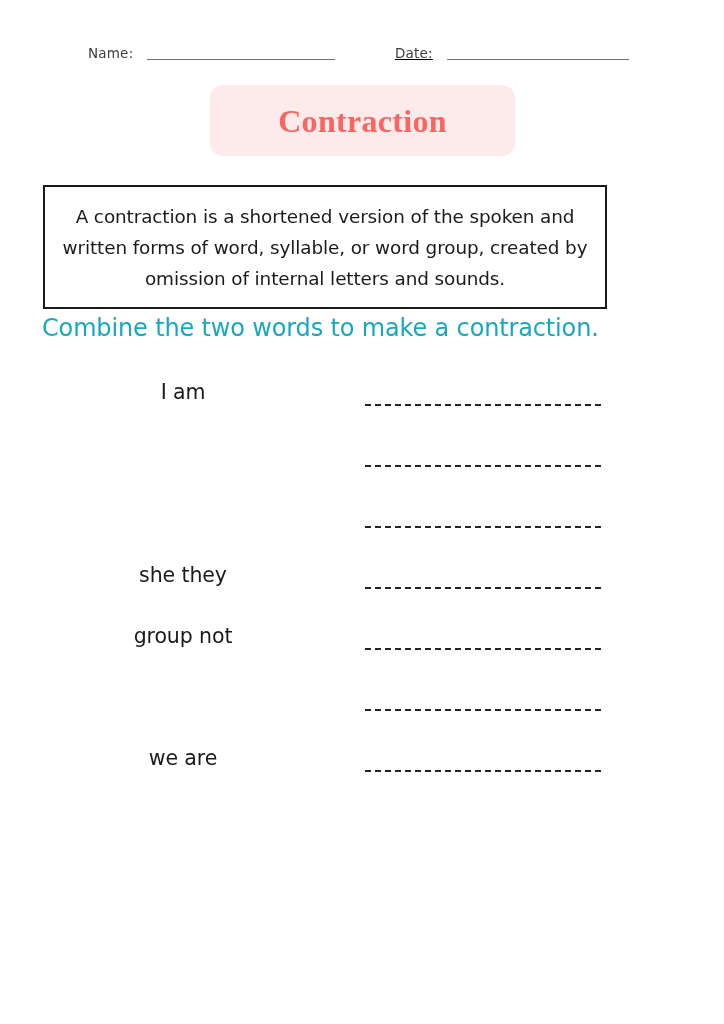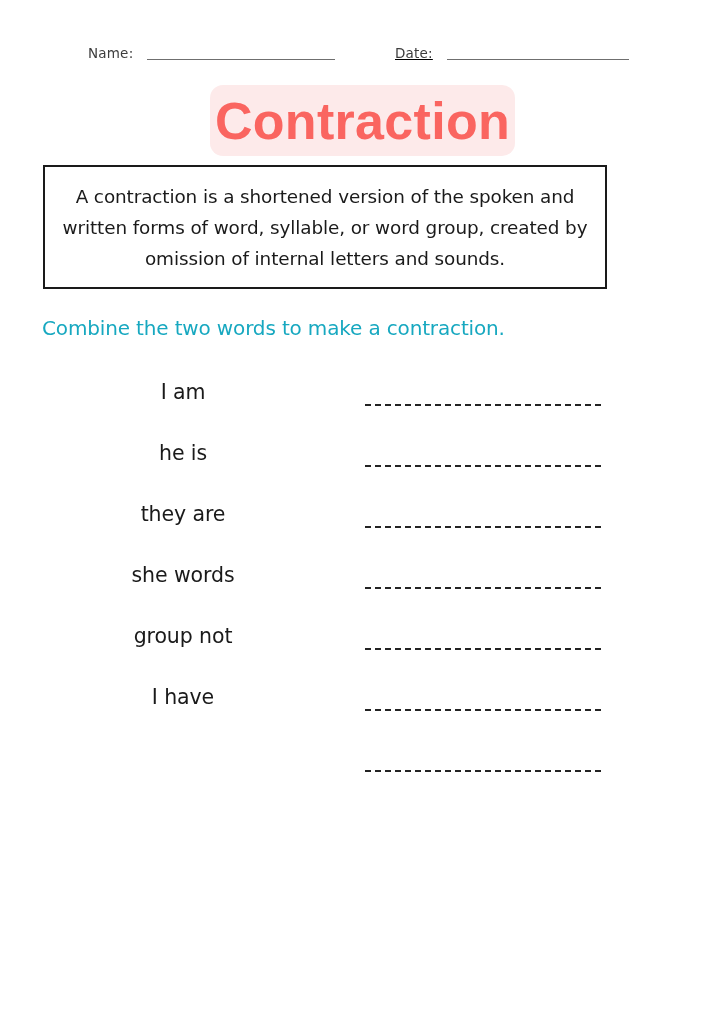--- a/index.html
+++ b/index.html
@@ -54,34 +54,34 @@
     top: 85px;
     width: 305px;
     height: 71px;
     background: #fdeaea;
     border-radius: 13px;
     display: flex;
     align-items: center;
     justify-content: center;
   }
   .title-text {
-    font-family: Liberation Sans, sans-serif;
+    font-family: Liberation Serif, serif;
     font-weight: bold;
-    font-size: 52px;
+    font-size: 32px;
     color: #fa6560;
     letter-spacing: 0.3px;
     line-height: 44px;
     white-space: nowrap;
   }
 
   
   .definition-box {
     position: absolute;
     left: 43px;
-    top: 165px;
+    top: 185px;
     width: 564px;
     height: 124px;
     box-sizing: border-box;
     border: 2.2px solid #1a1a1a;
     background: #ffffff;
     display: flex;
     align-items: center;
     justify-content: center;
   }
   .definition-text {
@@ -94,21 +94,21 @@
     letter-spacing: -0.1px;
   }
 
   
   .instruction {
     position: absolute;
     left: 42px;
     top: 313px;
     width: 640px;
     font-family: "DejaVu Sans", sans-serif;
-    font-size: 20px;
+    font-size: 24px;
     line-height: 30px;
     color: #17a8c0;
     letter-spacing: -0.15px;
     white-space: nowrap;
   }
 
   
   .exercise-list {
     position: absolute;
     left: 0;
@@ -166,44 +166,42 @@
 <div class="instruction">Combine the two words to make a contraction.</div>
 
 <div class="exercise-list">
 
   <div class="exercise-row">
     <span class="row-word">I am</span>
     <span class="row-blank"></span>
   </div>
 
   <div class="exercise-row">
-    <span class="row-word">he is</span>
-    <span class="row-blank"></span>
-  </div>
-
-  <div class="exercise-row">
-    <span class="row-word">they are</span>
-    <span class="row-blank"></span>
-  </div>
-
-  <div class="exercise-row">
-    <span class="row-word">she words</span>
+    <span class="row-blank"></span>
+  </div>
+
+  <div class="exercise-row">
+    <span class="row-blank"></span>
+  </div>
+
+  <div class="exercise-row">
+    <span class="row-word">she they</span>
     <span class="row-blank"></span>
   </div>
 
 
 
   <div class="exercise-row">
     <span class="row-word">group not</span>
     <span class="row-blank"></span>
   </div>
 
-  <div class="exercise-row">
-    <span class="row-word">I have</span>
-    <span class="row-blank"></span>
-  </div>
-
-  <div class="exercise-row">
-    <span class="row-blank"></span>
-  </div>
-
+
+  <div class="exercise-row">
+    <span class="row-blank"></span>
+  </div>
+
+  <div class="exercise-row">
+    <span class="row-word">we are</span>
+    <span class="row-blank"></span>
+  </div>
 
 </div>
 
 </body></html>

